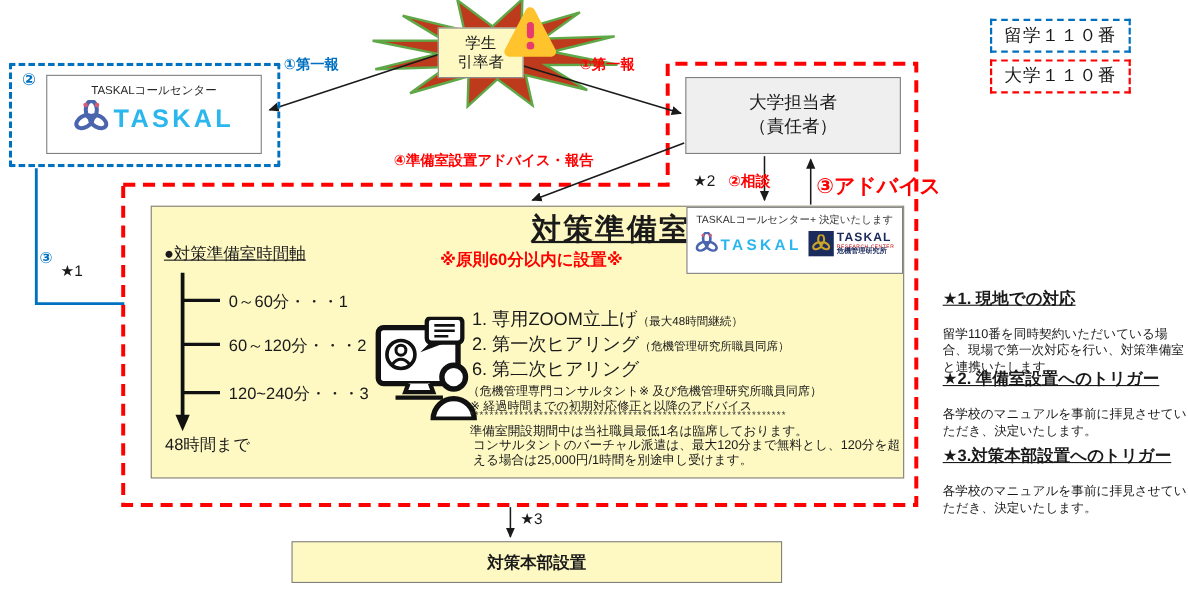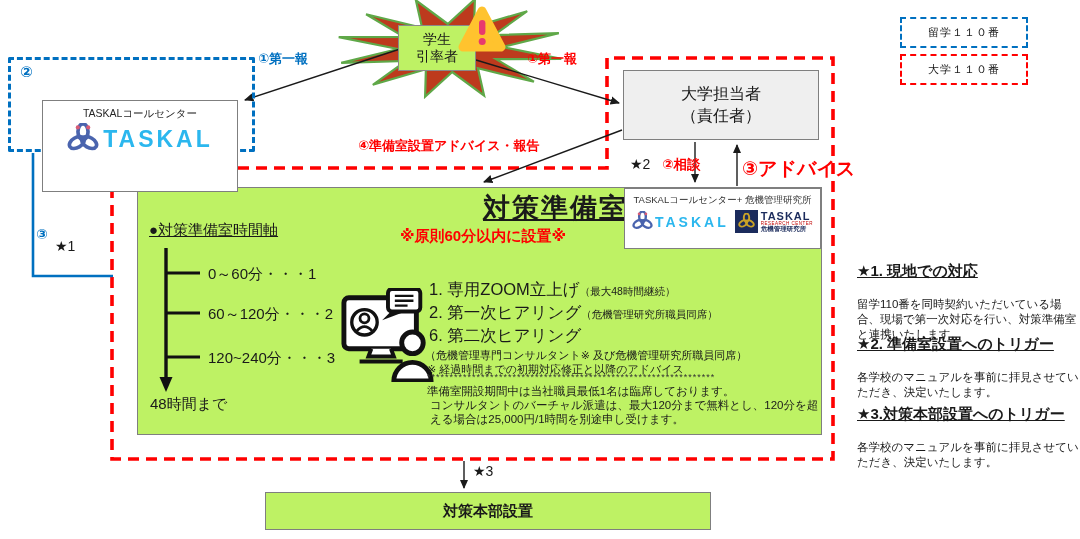--- a/index.html
+++ b/index.html
@@ -1,30 +1,30 @@
 <!DOCTYPE html>
 <html><head>
 <meta charset="utf-8">
 <style>
   html,body{margin:0;padding:0;}
   body{width:1080px;height:539px;position:relative;background:#ffffff;
        font-family:"Liberation Sans","DejaVu Sans",sans-serif;color:#1a1a1a;overflow:hidden;}
   .abs{position:absolute;}
   .z1{z-index:1}.z2{z-index:2}.z3{z-index:3}
   svg{display:block}
-  .graybox{background:#bef264;border:1.5px solid #7f7f7f;box-sizing:border-box;}
+  .graybox{background:#fef9c3;border:1.5px solid #7f7f7f;box-sizing:border-box;}
   .whitebox{background:#ffffff;border:1.5px solid #7f7f7f;box-sizing:border-box;}
   .dashed-blue{border:3px dashed #0070C0;box-sizing:border-box;border-radius:2px;}
   .dashed-blue-sm{border:2.5px dashed #0070C0;box-sizing:border-box;}
   .dashed-red-sm{border:2.5px dashed #FF0000;box-sizing:border-box;}
   .ctr{display:flex;align-items:center;justify-content:center;text-align:center;}
   .red{color:#FF0000;font-weight:bold;}
   .blue{color:#0070C0;font-weight:bold;}
   .u{text-decoration:underline;}
-  .hotline{font-size:11px;letter-spacing:1px;color:#1a1a1a;}
+  .hotline{font-size:16px;letter-spacing:1px;color:#1a1a1a;}
   .small-note{font-size:10.5px;color:#1a1a1a;}
   .cyan-logo{color:#2BB7EE;font-weight:bold;letter-spacing:3px;}
   .annot-h{font-size:15px;font-weight:bold;text-decoration:underline;}
   .annot-b{font-size:11.5px;line-height:1.32;margin-top:16px;}
   .navy{color:#1B2B5C;}
 </style>
 </head>
 <body>
 
 <svg width="0" height="0" style="position:absolute" aria-hidden="true">
@@ -74,21 +74,21 @@
   </div>
 </div>
 <svg class="abs z3" width="48" height="56" viewBox="0 0 48 56" style="left:458px;top:4px;">
   <path d="M24 7 L43 43 L5 43 Z" fill="#FFC32E" stroke="#FFC32E" stroke-width="9" stroke-linejoin="round"></path>
   <rect x="21" y="16" width="6.4" height="15" rx="3.2" fill="#E83A6E"></rect>
   <circle cx="24.2" cy="37.5" r="3.5" fill="#E83A6E"></circle>
 </svg>
 
 <div class="abs z2 dashed-blue" style="left:8px;top:57px;width:247px;height:95px;"></div>
 <div class="abs z3 blue" style="left:20px;top:63px;font-size:15px;">②</div>
-<div class="abs z3 whitebox" style="left:42px;top:68px;width:196px;height:92px;margin-top:32px;">
+<div class="abs z3 whitebox" style="left:42px;top:68px;width:196px;height:72px;">
   <div style="text-align:center;font-size:10.5px;margin-top:6px;color:#262626;">TASKALコールセンター</div>
   <div style="display:flex;align-items:center;justify-content:center;margin-top:2px;">
     <svg width="32" height="32" viewBox="0 0 40 40" style="color:#4A64AE;">
       <use href="#trefoil"></use>
       <circle cx="13.5" cy="5.5" r="2.6" fill="#D95B74"></circle>
       <circle cx="26.5" cy="5.5" r="2.6" fill="#D95B74"></circle>
     </svg>
     <span class="cyan-logo" style="font-size:23px;margin-left:4px;">TASKAL</span>
   </div>
 </div>
@@ -111,21 +111,21 @@
 <div class="abs z3 blue" style="left:36px;top:226px;font-size:14px;">③</div>
 <div class="abs z3" style="left:55px;top:238px;font-size:14px;">★1</div>
 <div class="abs z3" style="left:473px;top:463px;font-size:14px;">★3</div>
 
 <div class="abs z2 graybox" style="left:137px;top:187px;width:685px;height:248px;">
 
   <div class="abs u" style="left:200px;top:2px;width:290px;text-align:right;font-size:27px;font-weight:bold;letter-spacing:2px;">対策準備室</div>
   <div class="abs red" style="left:200px;top:39px;width:290px;text-align:center;font-size:15px;">※原則60分以内に設置※</div>
 
   <div class="abs whitebox" style="left:486px;top:0px;width:197px;height:61px;">
-    <div style="text-align:center;font-size:9.5px;margin-top:5px;color:#333;">TASKALコールセンター+ 危機管理研究所</div>
+    <div style="text-align:center;font-size:9.5px;margin-top:5px;color:#333;">TASKALコールセンター+ 決定いたします</div>
     <div style="display:flex;align-items:center;justify-content:center;margin-top:3px;gap:6px;">
       <span style="display:flex;align-items:center;">
         <svg width="21" height="21" viewBox="0 0 40 40" style="color:#4A64AE;">
           <use href="#trefoil"></use>
             <circle cx="13.5" cy="5.5" r="2.6" fill="#D95B74"></circle>
             <circle cx="26.5" cy="5.5" r="2.6" fill="#D95B74"></circle>
         </svg>
         <span class="cyan-logo" style="font-size:14px;margin-left:2px;">TASKAL</span>
       </span>
       <span style="display:flex;align-items:center;gap:3px;">

